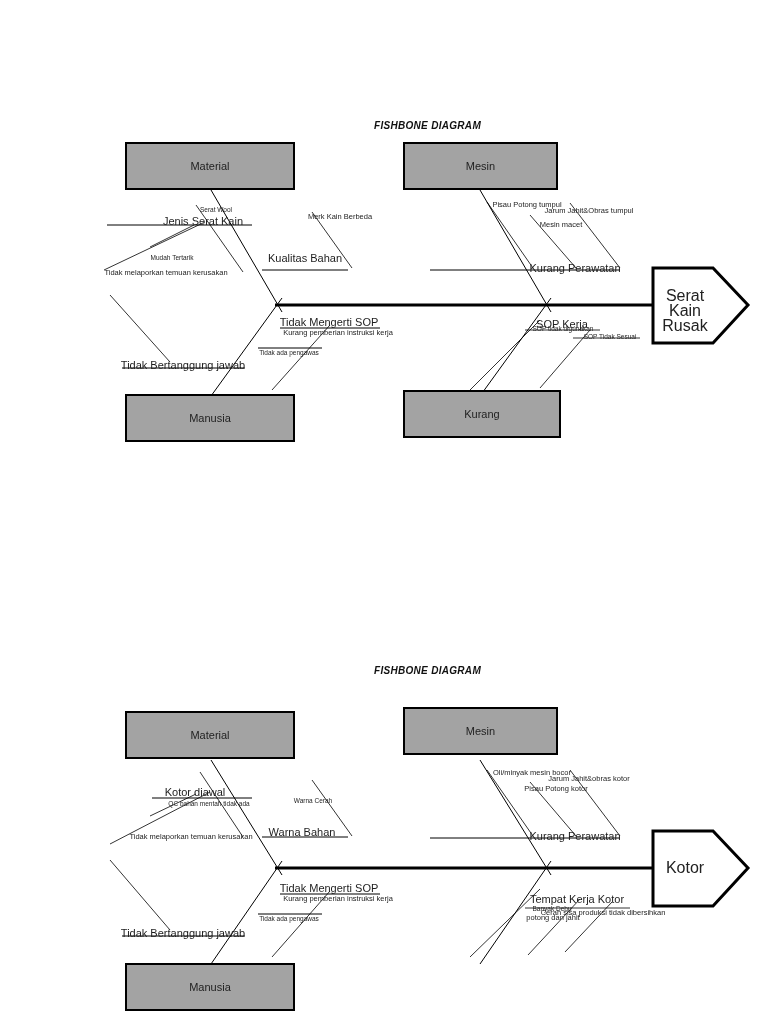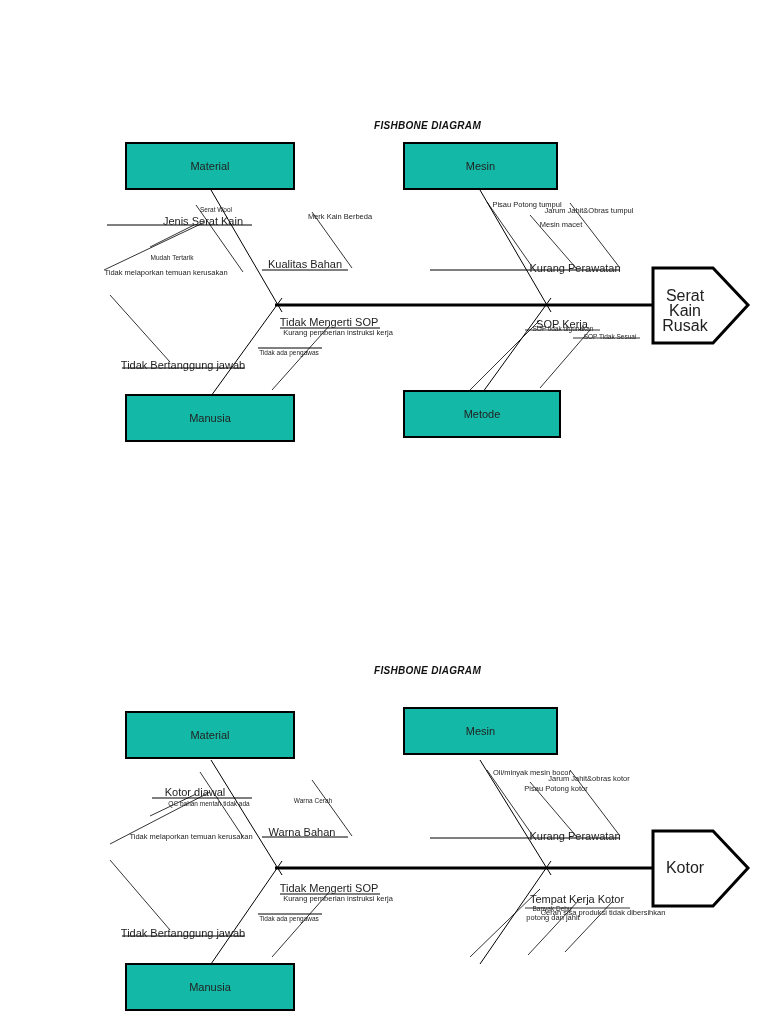--- a/index.html
+++ b/index.html
@@ -12,21 +12,21 @@
   #diagram-1{top:0;height:512px;}
   #diagram-2{top:544px;height:480px;}
 
   .fish-title{
     position:absolute;
     font-size:10px;font-weight:bold;font-style:italic;
     letter-spacing:.3px;white-space:nowrap;color:#111;
   }
 
   .cat-box{
-    position:absolute;border:2px solid #000;background:#14b8a6;
+    position:absolute;border:2px solid #000;background:#a3a3a3;
     display:flex;align-items:center;justify-content:center;
     font-size:11px;color:#222;box-sizing:border-box;
   }
 
   .head-label{
     position:absolute;text-align:center;font-size:16px;line-height:15px;
     color:#222;white-space:pre-line;
   }
 
   svg.fish-svg{position:absolute;left:0;top:0;overflow:visible;}
@@ -88,28 +88,28 @@
   <div class="cat-box" style="left:125px;top:142px;width:170px;height:48px;">
     <span>Material</span>
   </div>
   <div class="cat-box" style="left:403px;top:142px;width:155px;height:48px;">
     <span>Mesin</span>
   </div>
   <div class="cat-box" style="left:125px;top:394px;width:170px;height:48px;">
     <span>Manusia</span>
   </div>
   <div class="cat-box" style="left:403px;top:390px;width:158px;height:48px;">
-    <span>Metode</span>
+    <span>Kurang</span>
   </div>
 
   <div class="head-label" style="left:655px;top:288px;width:60px;">Serat Kain
 Rusak</div>
 
   <div class="lbl lbl-main" style="left:203px;top:221px;">Jenis Serat Kain</div>
-  <div class="lbl lbl-main" style="left:305px;top:264px;">Kualitas Bahan</div>
+  <div class="lbl lbl-main" style="left:305px;top:258px;">Kualitas Bahan</div>
   <div class="lbl lbl-sub" style="left:216px;top:209px;">Serat Wool</div>
   <div class="lbl lbl-sub2" style="left:340px;top:216px;">Merk Kain Berbeda</div>
   <div class="lbl lbl-sub" style="left:172px;top:257px;">Mudah Tertarik</div>
   <div class="lbl lbl-sub2" style="left:166px;top:272px;">Tidak melaporkan temuan kerusakan</div>
 
   <div class="lbl lbl-main" style="left:575px;top:268px;">Kurang Perawatan</div>
   <div class="lbl lbl-sub2" style="left:527px;top:204px;">Pisau Potong tumpul</div>
   <div class="lbl lbl-sub2 lbl-wrap" style="left:589px;top:210px;">Jarum Jahit&amp;Obras tumpul</div>
   <div class="lbl lbl-sub2" style="left:561px;top:224px;">Mesin macet</div>
 

